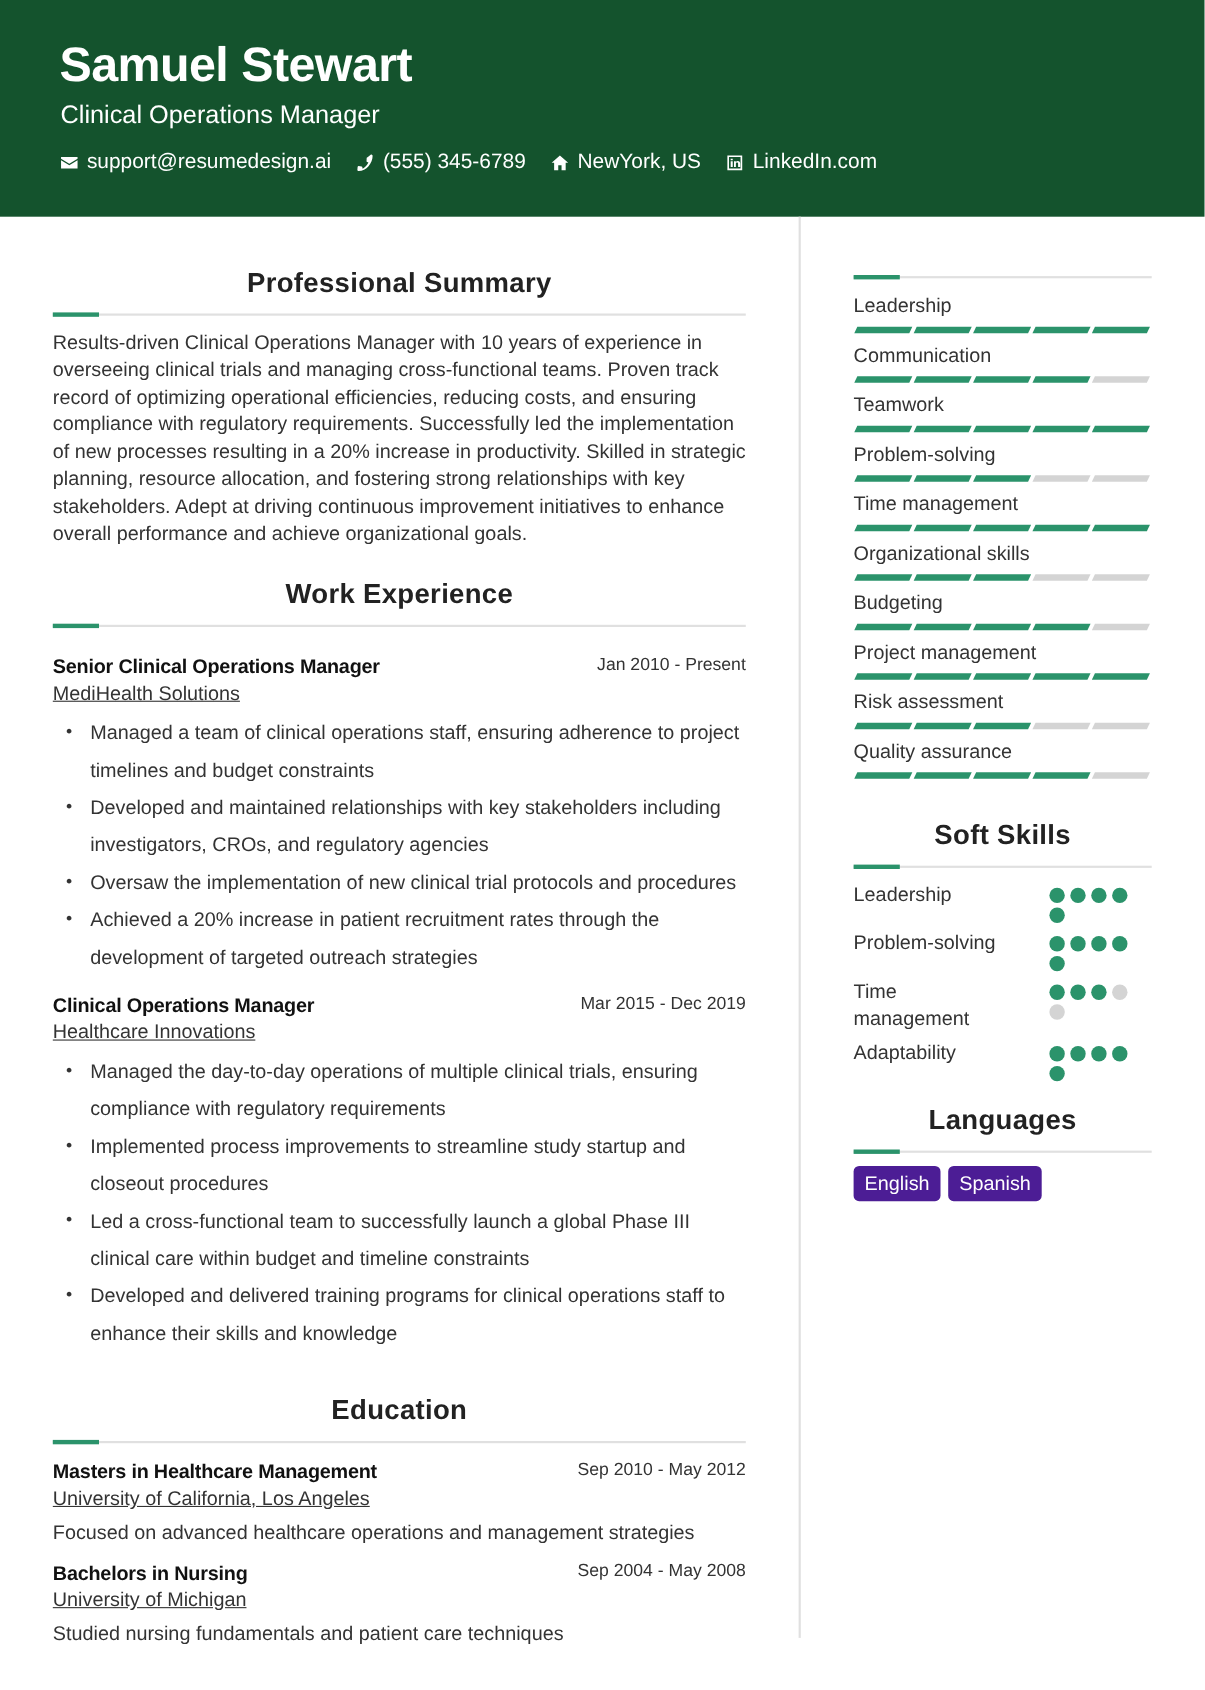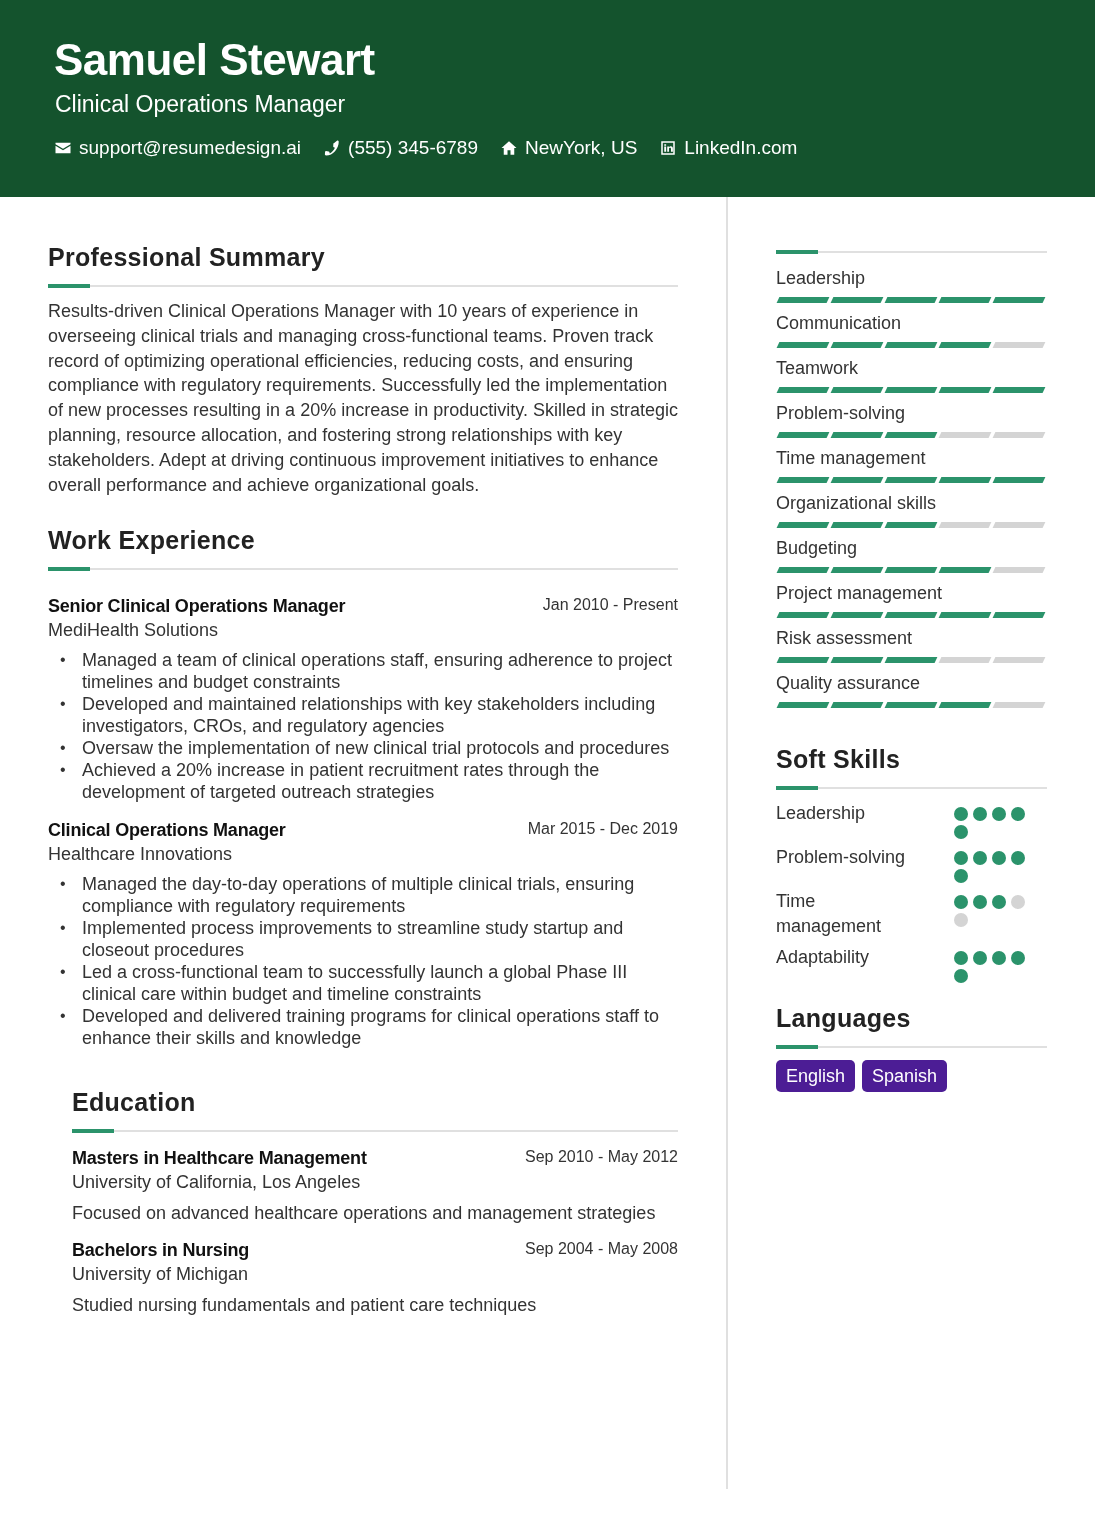--- a/index.html
+++ b/index.html
@@ -11,34 +11,34 @@
   .header .title { position: absolute; left: 55px; top: 89px; font-size: 23px; line-height: 30px; }
   .contacts { position: absolute; left: 54px; top: 135px; display: flex; align-items: center; font-size: 19px; line-height: 26px; }
   .contact { display: flex; align-items: center; margin-right: 22px; }
   .contact svg { width: 18px; height: 18px; margin-right: 7px; fill: #ffffff; }
 
   .divider-vert { position: absolute; left: 726px; top: 197px; width: 2px; height: 1292px; background: #e0e0e0; }
 
   .left { position: absolute; left: 48px; top: 240px; width: 630px; }
   .right { position: absolute; left: 776px; top: 240px; width: 271px; }
 
-  .section-title { font-size: 25px; font-weight: bold; color: #222; letter-spacing: 0.3px; line-height: 34px; }
+  .section-title { font-size: 25px; font-weight: bold; color: #222; letter-spacing: 0.3px; line-height: 34px; text-align: center; }
   .section-rule { position: relative; height: 3px; margin-top: 10px; margin-bottom: 12px; }
   .section-rule .base { position: absolute; left: 0; right: 0; top: 1px; height: 2px; background: #e0e0e0; }
   .section-rule .accent { position: absolute; left: 0; top: 0; width: 42px; height: 4px; background: #2b936b; }
 
   .summary { font-size: 18px; line-height: 24.8px; color: #333; }
 
   .job { margin-top: 0; }
   .row-head { display: flex; justify-content: space-between; align-items: flex-start; }
   .job-title { font-size: 18px; font-weight: bold; color: #111; line-height: 24px; letter-spacing: -0.2px; }
   .job-date { font-size: 16px; color: #333; line-height: 22px; }
-  .company { font-size: 18px; color: #333; line-height: 24px; }
+  .company { font-size: 18px; color: #333; line-height: 24px; text-decoration: underline; }
   ul.bullets { list-style: none; margin-top: 7px; }
-  ul.bullets li { position: relative; padding-left: 34px; font-size: 18px; line-height: 22px; color: #333; }
+  ul.bullets li { position: relative; padding-left: 34px; font-size: 18px; line-height: 34px; color: #333; }
   ul.bullets li::before { content: "\2022"; position: absolute; left: 12px; top: 0; font-size: 16px; color: #333; }
 
   .edu-desc { font-size: 18px; line-height: 24px; color: #333; margin-top: 7px; }
 
   .skill { margin-bottom: 0; }
   .skill-label { font-size: 18px; color: #333; line-height: 24px; }
   .skill-bar { display: flex; gap: 4px; margin-top: 7px; margin-bottom: 8px; height: 6px; padding-left: 2px; }
   .seg { width: 50px; height: 6px; transform: skewX(-25deg); background: #d4d4d4; }
   .seg.on { background: #2b936b; }
 
@@ -127,21 +127,21 @@
       <div class="company">Healthcare Innovations</div>
       <ul class="bullets">
         <li>Managed the day-to-day operations of multiple clinical trials, ensuring compliance with regulatory requirements</li>
         <li>Implemented process improvements to streamline study startup and closeout procedures</li>
         <li>Led a cross-functional team to successfully launch a global Phase III clinical care within budget and timeline constraints</li>
         <li>Developed and delivered training programs for clinical operations staff to enhance their skills and knowledge</li>
       </ul>
     </div>
   </section>
 
-  <section style="margin-top:36px;margin-left:24px;">
+  <section style="margin-top:36px;">
     <h2 class="section-title">Education</h2>
     <div class="section-rule">
         <div class="base"></div>
         <div class="accent"></div>
       </div>
 
     <div class="job" style="margin-top:14px;">
       <div class="row-head">
         <div class="job-title">Masters in Healthcare Management</div>
         <div class="job-date">Sep 2010 - May 2012</div>

